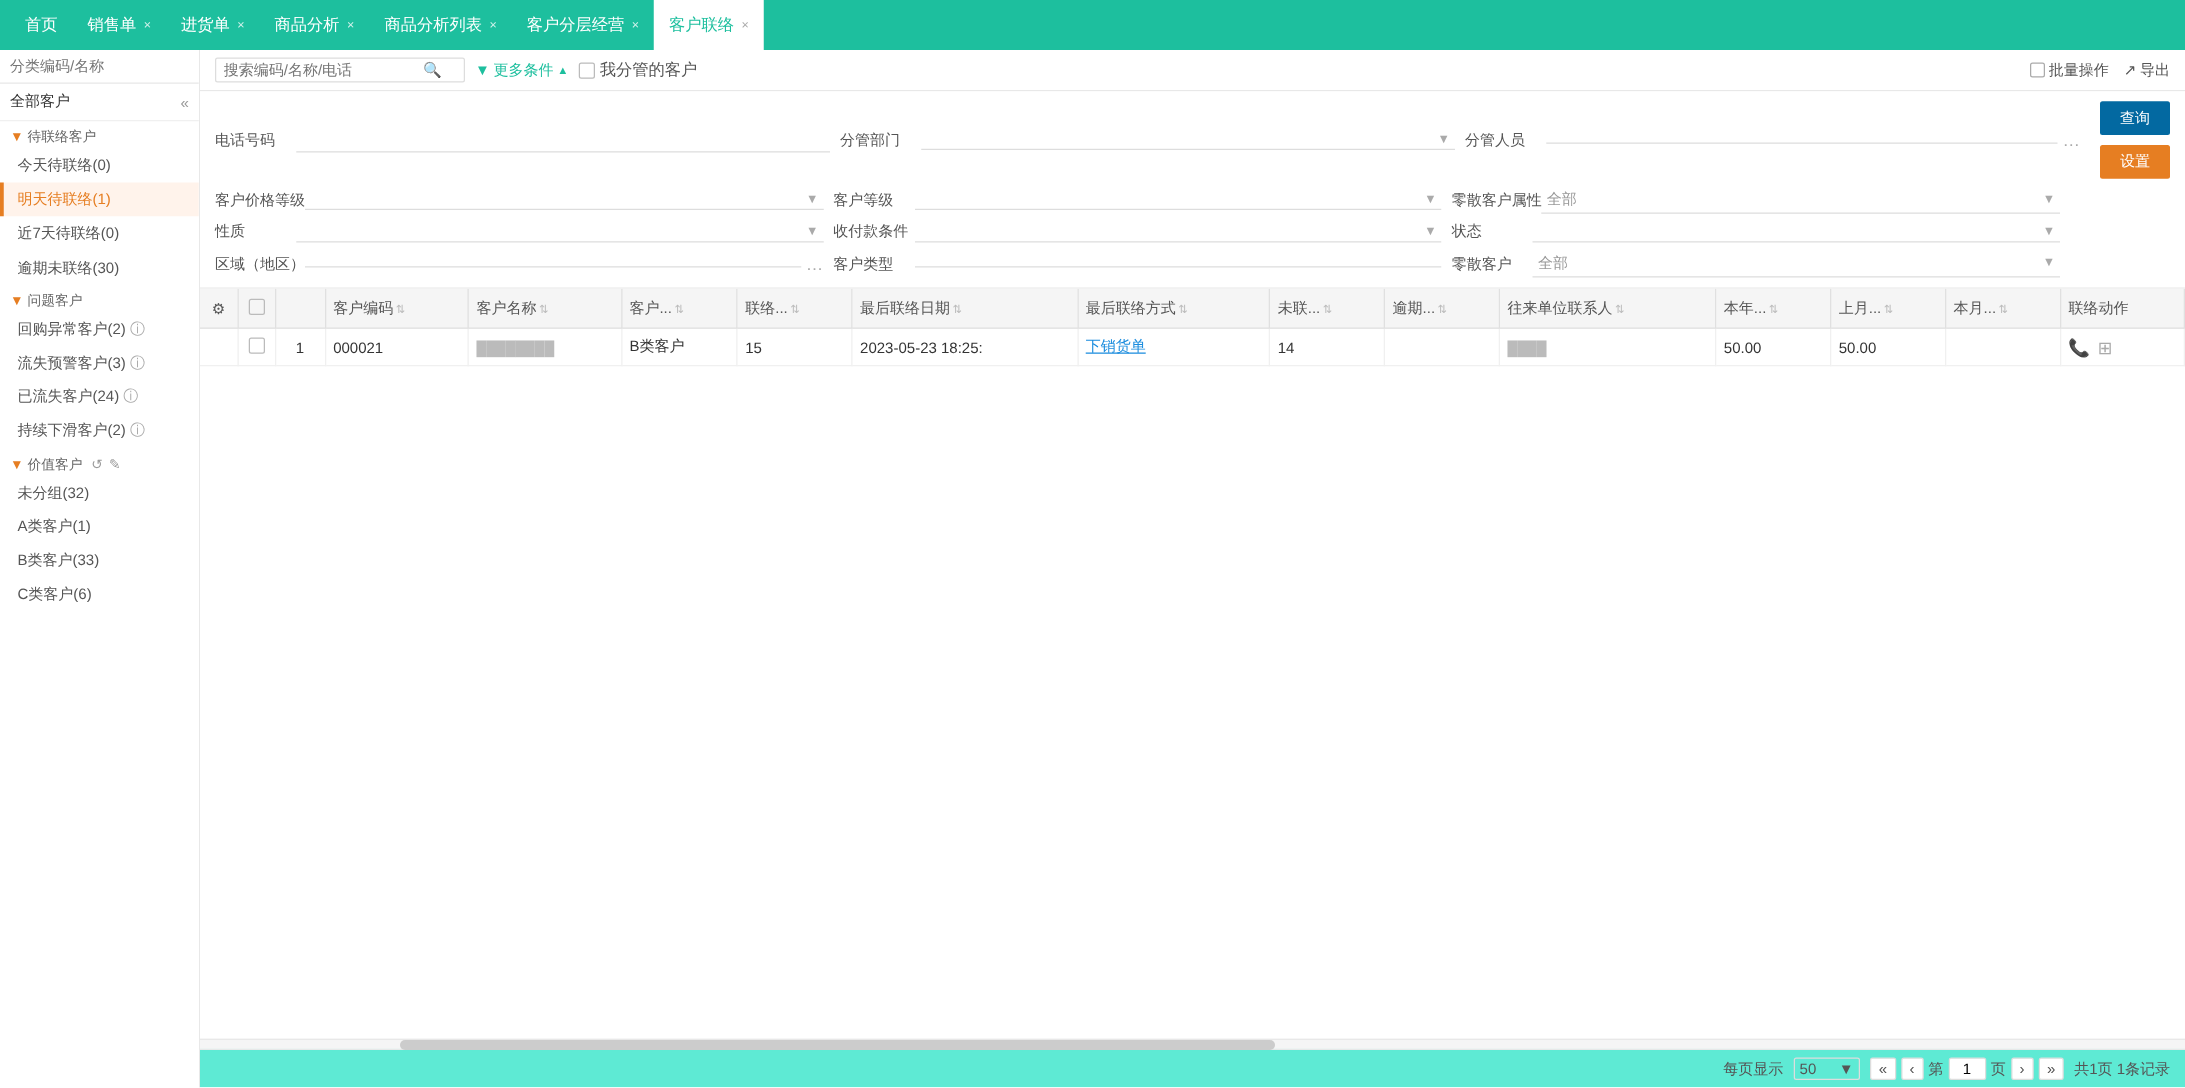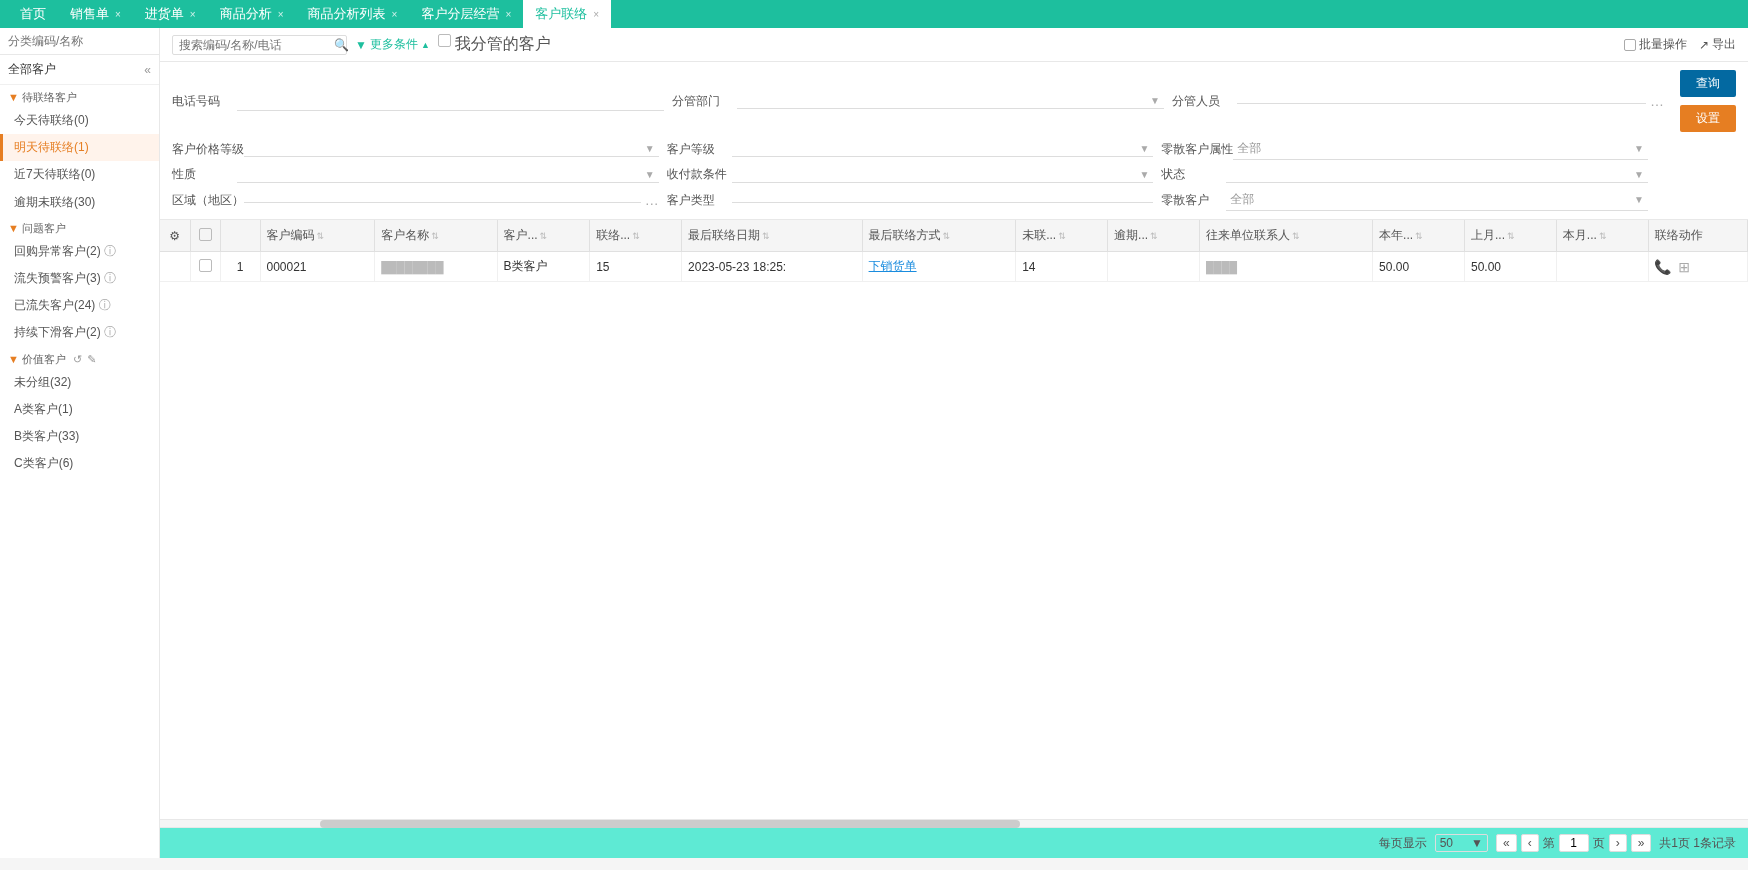--- a/index.html
+++ b/index.html
@@ -3,21 +3,21 @@
   <meta charset="utf-8">
   <style>
     * { box-sizing: border-box; margin: 0; padding: 0; }
     body { font-family: "Microsoft YaHei", Arial, sans-serif; font-size: 12px; background: #f5f5f5; color: #333; }
 
     
     .top-nav {
       display: flex;
       align-items: center;
       background: #1dbf9e;
-      height: 28px;
+      height: 40px;
       padding: 0 8px;
     }
     .top-nav .nav-item {
       color: #fff;
       padding: 0 12px;
       height: 40px;
       display: flex;
       align-items: center;
       cursor: pointer;
       white-space: nowrap;
@@ -101,41 +101,42 @@
       align-items: center;
       border-bottom: 1px solid #e8e8e8;
       gap: 8px;
     }
     .search-input-wrap {
       display: flex;
       align-items: center;
       border: 1px solid #ddd;
       border-radius: 2px;
       padding: 2px 6px;
-      width: 175px;
+      width: 200px;
     }
     .search-input-wrap input {
       border: none;
       outline: none;
       font-size: 12px;
       width: 100%;
       color: #999;
     }
     .more-filter-btn {
       display: flex;
       align-items: center;
       gap: 3px;
       color: #1dbf9e;
       cursor: pointer;
       font-size: 12px;
     }
     .my-customers-check {
       display: flex;
+      align-items: center;
       gap: 4px;
-      font-size: 16px;
+      font-size: 13px;
       color: #555;
       cursor: pointer;
     }
     .spacer { flex: 1; }
     .toolbar-right {
       display: flex;
       align-items: center;
       gap: 12px;
       padding-left: 24px;
     }

